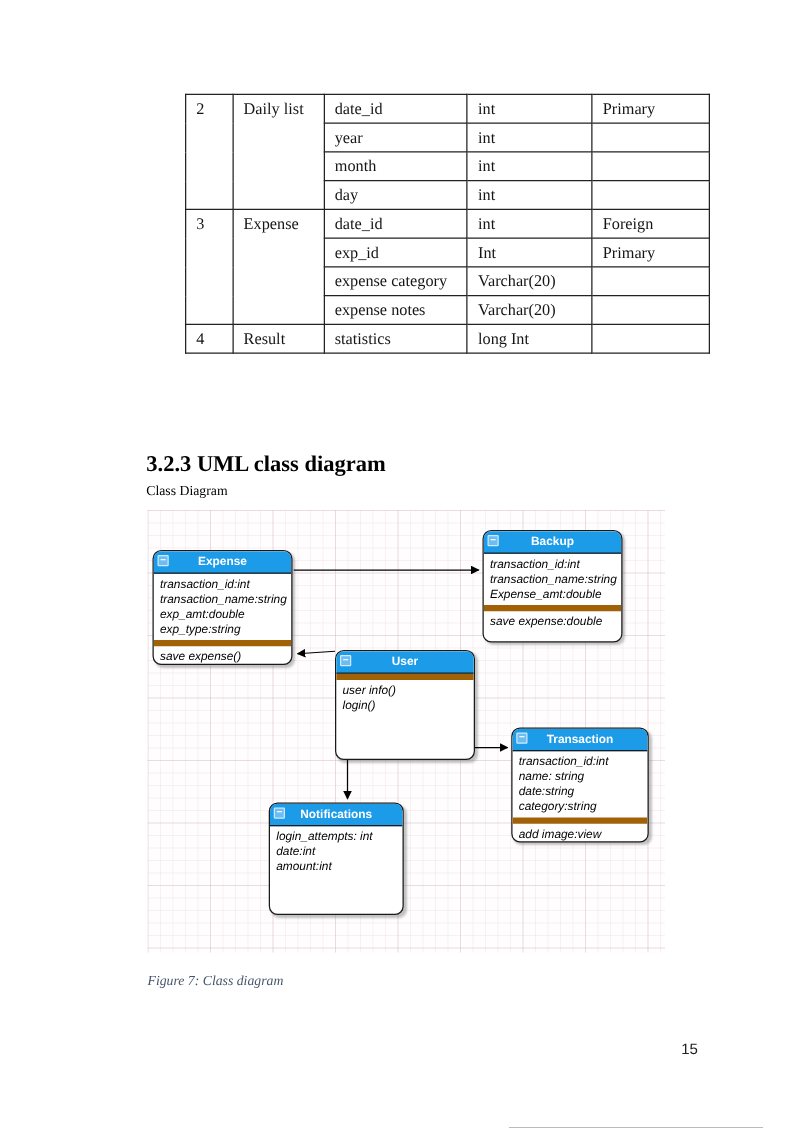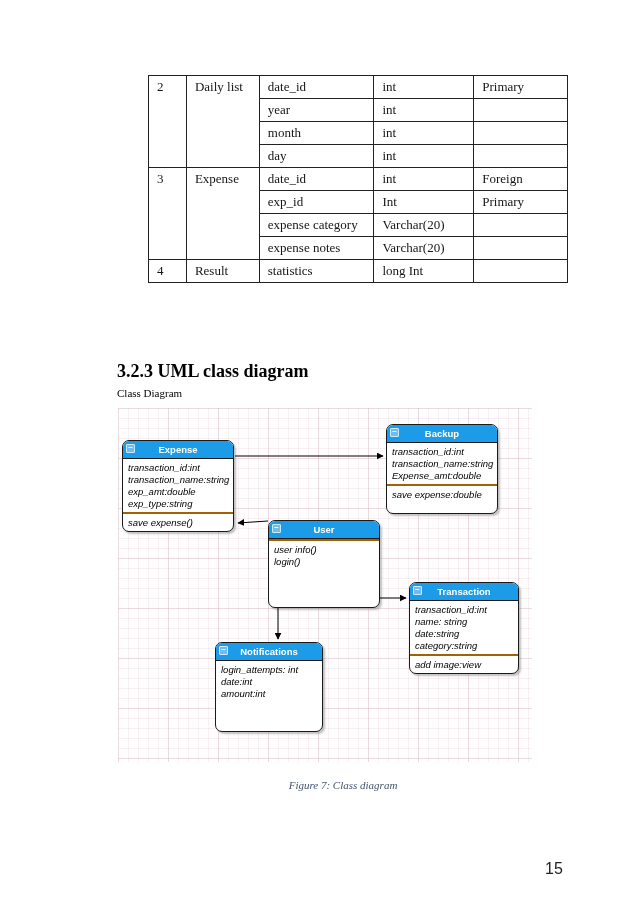--- a/index.html
+++ b/index.html
@@ -74,36 +74,35 @@
   .collapse-btn {
     position: absolute; left: 3px; top: 3px;
     width: 9px; height: 9px;
     background: #6dbdf2;
     border: 1px solid #cfe9fb;
     border-radius: 1px;
     color: #fff; font-size: 8px; line-height: 6px;
     text-align: center; font-weight: bold;
   }
   .uml-attrs { padding: 3px 5px 2px 5px; flex: 0 0 auto; }
-  .uml-methods { border-top: 2px solid #a16207; padding: 3px 5px; flex: 1 1 auto; }
+  .uml-methods { border-top: 5px solid #a16207; padding: 3px 5px; flex: 1 1 auto; }
   .uml-line { font-size: 9.5px; line-height: 12px; color: #000; white-space: nowrap; font-style: italic; }
 
   .connectors { position: absolute; left: 0; top: 0; width: 414px; height: 354px; pointer-events: none; }
 
   
   .figure-caption {
     position: absolute; left: 118px; top: 779px; width: 450px;
-    text-align: center;
     font-size: 11px; font-style: italic;
     color: #44546a;
   }
   .page-number {
     position: absolute; left: 545px; top: 832px;
     font-family: "Liberation Sans", sans-serif;
-    font-size: 16px; color: #222; margin-top: 28px;
+    font-size: 12px; color: #222;
   }
 </style>
 </head>
 <body>
 
 <div class="page">
 
   <table class="db-table">
     <colgroup>
       <col style="width:38px">

